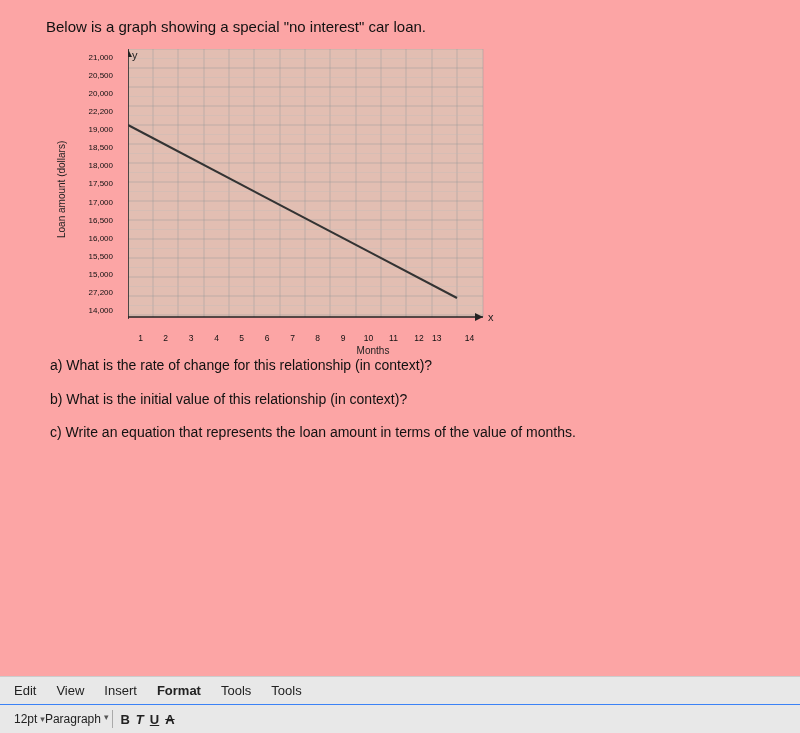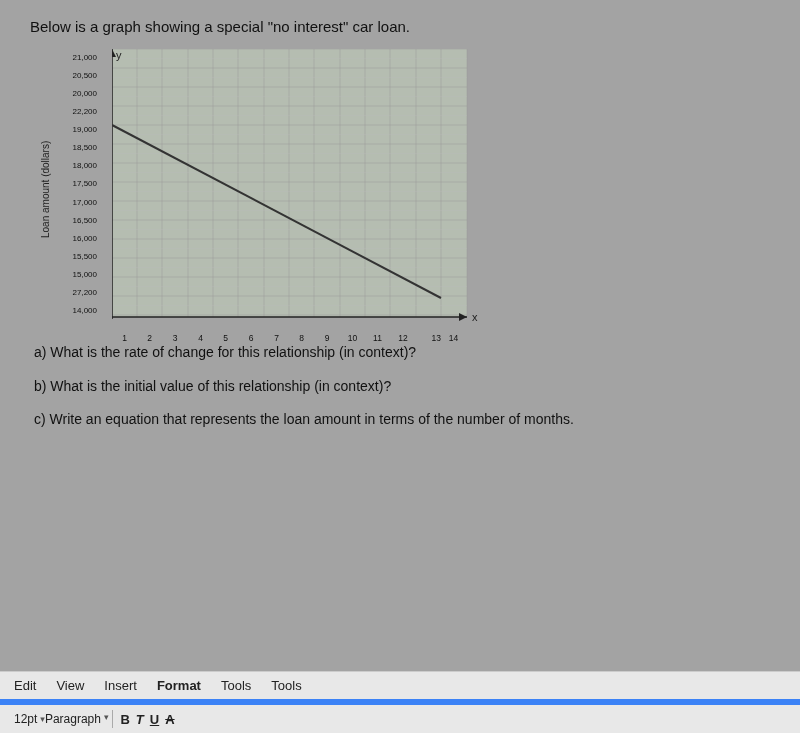--- a/index.html
+++ b/index.html
@@ -6,24 +6,24 @@
     body {
       width: 800px;
       height: 733px;
       background: #c8cfc8;
       font-family: Arial, sans-serif;
       overflow: hidden;
       position: relative;
     }
 
     .main-content {
-      background: #a3a3a3;
+      background: #fca5a5;
       width: 100%;
       height: 100%;
-      padding: 18px 30px 0 30px;
+      padding: 18px 30px 0 46px;
       position: relative;
     }
 
     .title-text {
       font-size: 15px;
       color: #111;
       margin-bottom: 14px;
       font-weight: normal;
     }
 
@@ -78,21 +78,21 @@
       width: 100%;
       background: #e8e8e8;
       border-top: 1px solid #ccc;
     }
 
     .menu-bar {
       display: flex;
       flex-direction: row;
       padding: 6px 14px;
       gap: 20px;
-      border-bottom: 6px solid #3b82f6;
+      border-bottom: 1px solid #3b82f6;
     }
 
     .menu-item {
       font-size: 13px;
       color: #222;
       cursor: pointer;
     }
 
     .format-active {
       font-weight: bold;
@@ -269,32 +269,35 @@
             <span class="x-label" style="width:26px; text-align:center;">3</span>
             <span class="x-label" style="width:25px; text-align:center;">4</span>
             <span class="x-label" style="width:25px; text-align:center;">5</span>
             <span class="x-label" style="width:26px; text-align:center;">6</span>
             <span class="x-label" style="width:25px; text-align:center;">7</span>
             <span class="x-label" style="width:25px; text-align:center;">8</span>
             <span class="x-label" style="width:26px; text-align:center;">9</span>
             <span class="x-label" style="width:25px; text-align:center;">10</span>
             <span class="x-label" style="width:25px; text-align:center;">11</span>
             <span class="x-label" style="width:26px; text-align:center;">12</span>
-            <span class="x-label" style="width:25px; text-align:right;">13</span>
+            <span class="x-label" style="width:25px; text-align:left;">13</span>
             <span class="x-label" style="width:25px; text-align:center;">14</span>
+          </div>
+          <div class="x-axis-label" style="margin-left:120px;">
+            <span>Months</span>
           </div>
         </div>
       </div>
     </div>
   </div>
 
   <div class="questions">
     <p class="question">a) What is the rate of change for this relationship (in context)?</p>
     <p class="question">b) What is the initial value of this relationship (in context)?</p>
-    <p class="question">c) Write an equation that represents the loan amount in terms of the number of months.</p>
+    <p class="question">c) Write an equation that represents the loan amount in terms of the value of months.</p>
   </div>
 
   <div class="bottom-toolbar">
     <div class="menu-bar">
       <span class="menu-item">Edit</span>
       <span class="menu-item">View</span>
       <span class="menu-item">Insert</span>
       <span class="menu-item format-active">Format</span>
       <span class="menu-item">Tools</span>
       <span class="menu-item">Tools</span>

